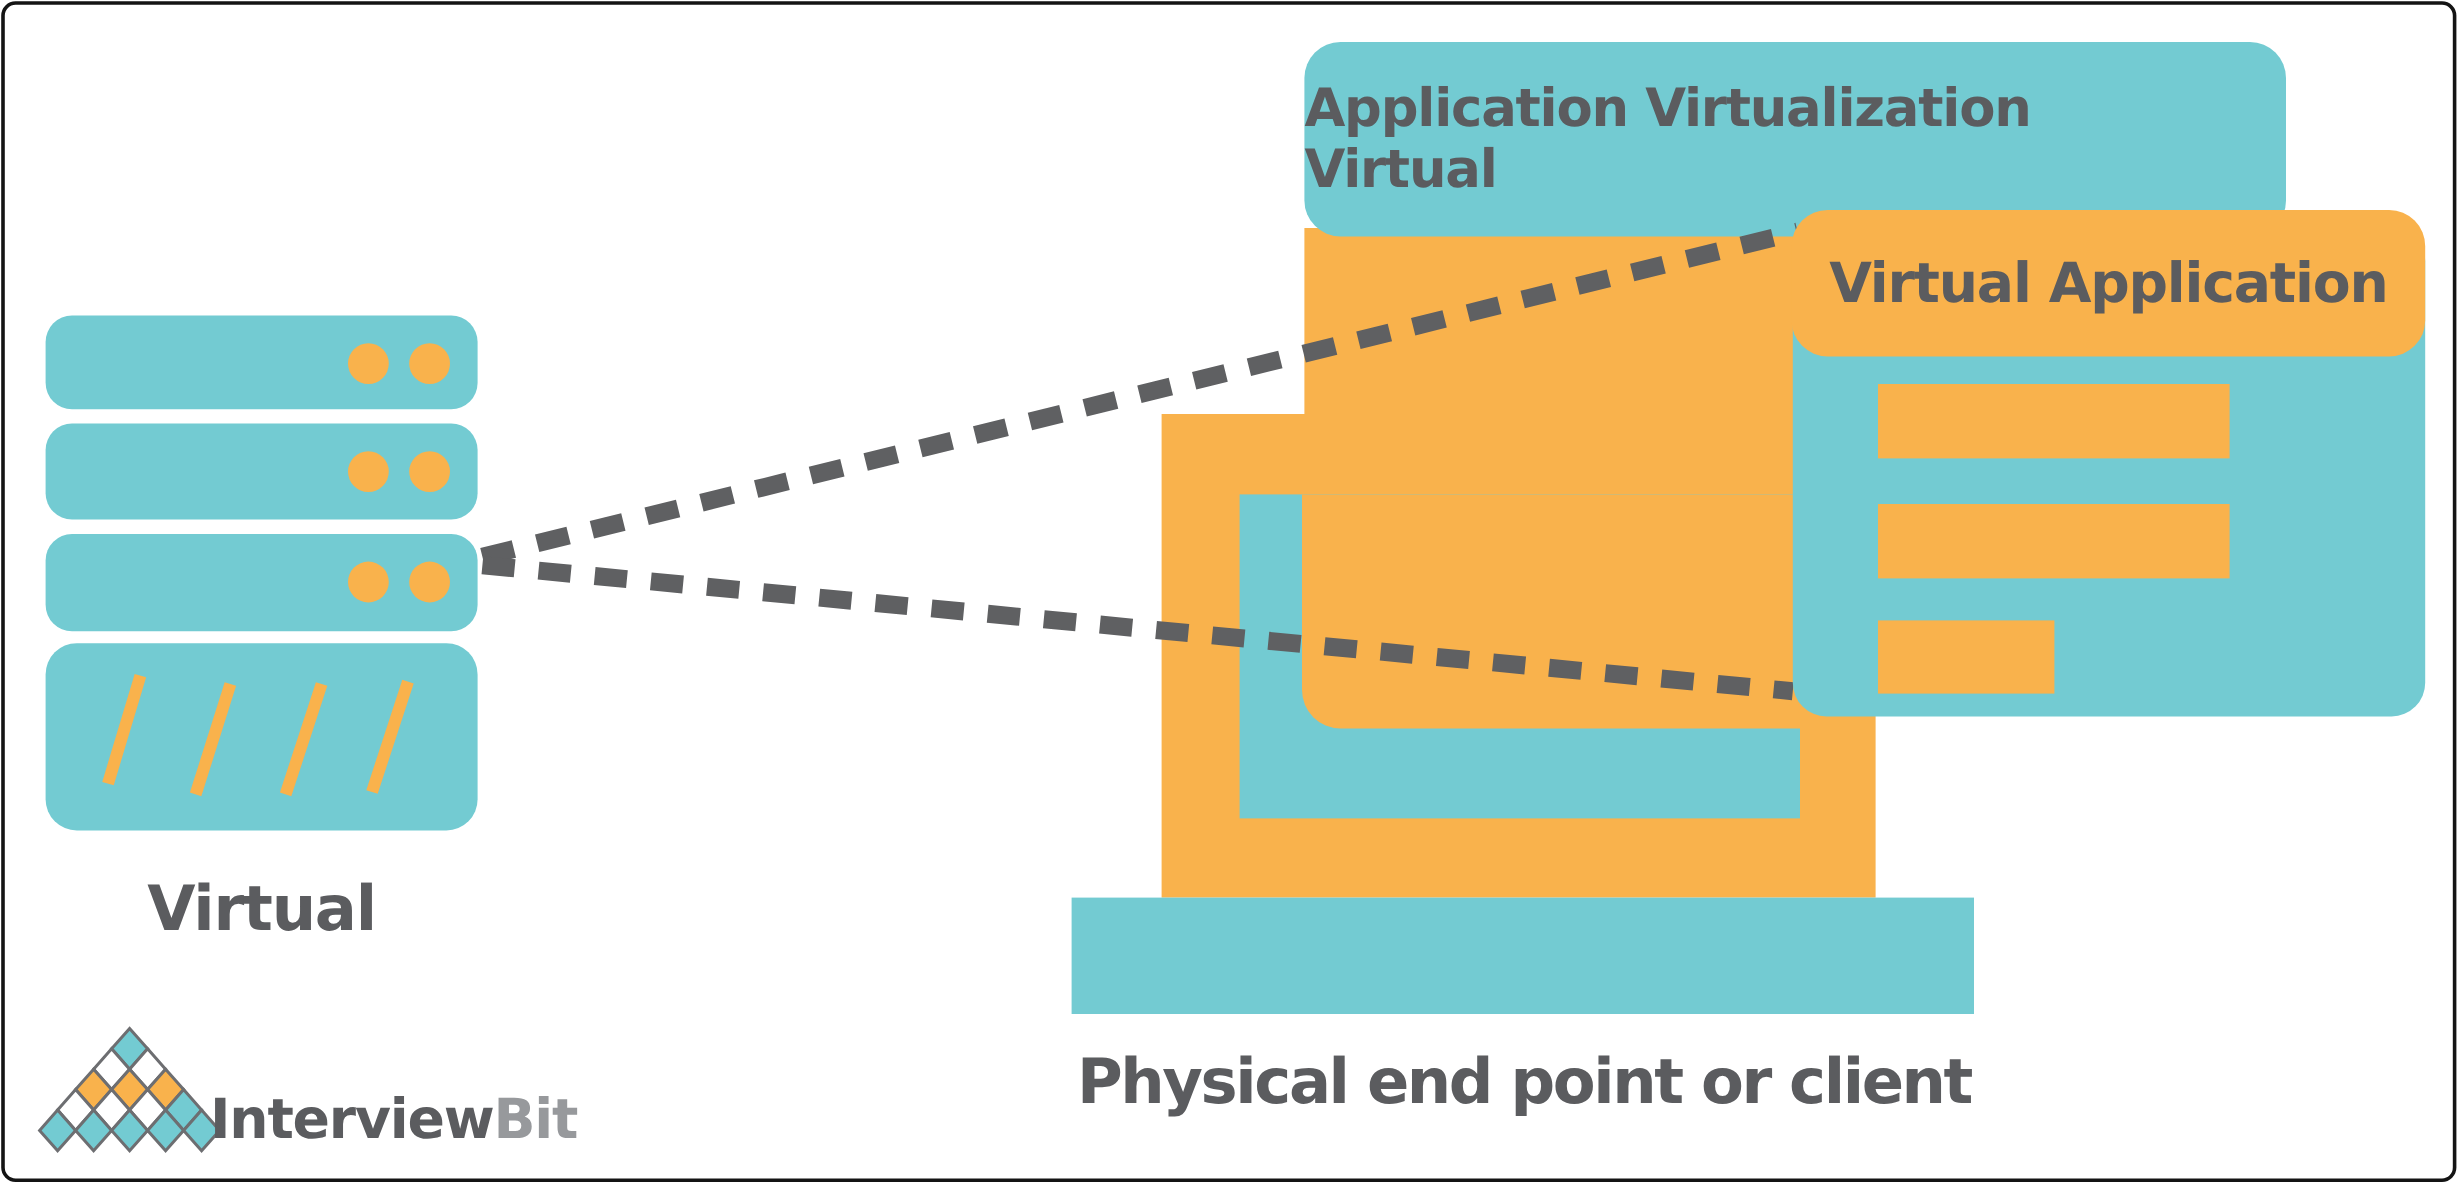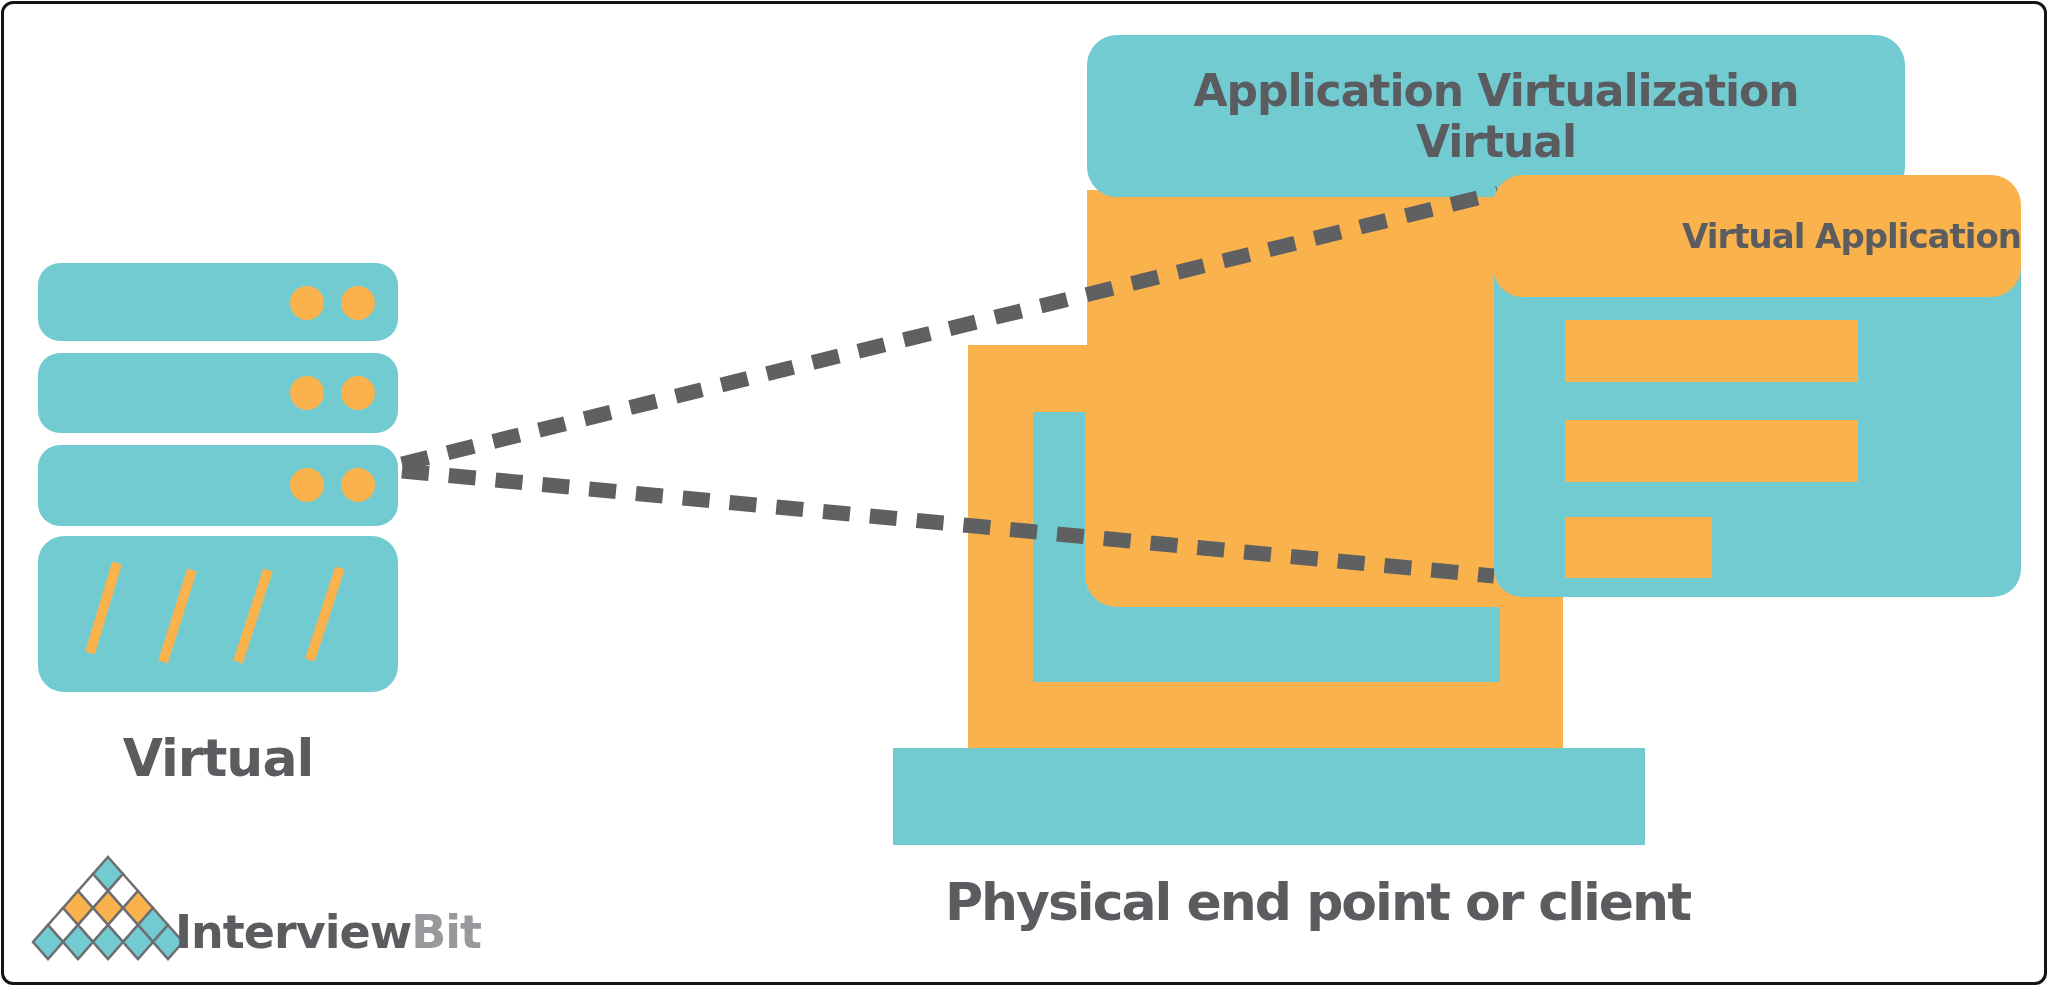--- a/index.html
+++ b/index.html
@@ -21,39 +21,39 @@
   .led{position:absolute;width:34px;height:34px;border-radius:50%;background:var(--orange);top:23px;}
   .led.a{left:252px;} .led.b{left:303px;}
   .server-label{
     position:absolute;left:38px;top:728px;width:360px;text-align:center;
     font-size:52px;font-weight:bold;letter-spacing:-1px;color:var(--text-gray);
   }
   
   .client-box{
     position:absolute;left:1087px;top:35px;width:818px;height:162px;
     background:var(--teal);border-radius:30px;z-index:20;
-    display:flex;flex-direction:column;align-items:center;justify-content:center;
+    display:flex;flex-direction:column;align-items:flex-start;justify-content:center;
     color:var(--text-gray);font-weight:bold;font-size:44px;letter-spacing:-1px;line-height:51px;
     text-align:center;
   }
   .monitor-upper{position:absolute;left:1087px;top:190px;width:476px;height:160px;background:var(--orange);z-index:10;}
   .monitor-body{position:absolute;left:968px;top:345px;width:595px;height:403px;background:var(--orange);z-index:11;}
   .monitor-screen{position:absolute;left:1033px;top:412px;width:467px;height:270px;background:var(--teal);z-index:12;}
   .monitor-screen-inner{position:absolute;left:1085px;top:412px;width:415px;height:195px;background:var(--orange);border-bottom-left-radius:32px;z-index:13;}
   .monitor-stand{position:absolute;left:893px;top:748px;width:752px;height:97px;background:var(--teal);z-index:14;}
   .va-panel{position:absolute;left:1494px;top:190px;width:527px;height:407px;background:var(--teal);border-radius:28px;z-index:40;}
   .va-label{
     position:absolute;left:1493px;top:175px;width:528px;height:122px;background:var(--orange);
-    border-radius:30px;z-index:41;display:flex;align-items:center;justify-content:flex-end;
-    color:var(--text-gray);font-weight:bold;font-size:34px;letter-spacing:-1px;
+    border-radius:30px;z-index:41;display:flex;align-items:center;justify-content:center;
+    color:var(--text-gray);font-weight:bold;font-size:46px;letter-spacing:-1px;
   }
   .app-bar{position:absolute;background:var(--orange);z-index:42;left:1565px;width:293px;height:62px;}
   .bar1{top:320px;} .bar2{top:420px;} .bar3{top:517px;width:147px;height:61px;}
   .endpoint-label{
-    position:absolute;left:850px;top:872px;width:840px;text-align:right;
+    position:absolute;left:850px;top:872px;width:840px;text-align:center;
     font-size:52px;font-weight:bold;letter-spacing:-2px;color:var(--text-gray);
   }
   
   .overlay{position:absolute;left:0;top:0;z-index:30;pointer-events:none;}
   .dash{stroke:var(--dash-gray);stroke-width:15;fill:none;stroke-dasharray:27 20;}
   .slash{stroke:var(--orange);stroke-width:10;fill:none;}
   
   .logo{position:absolute;left:30px;top:850px;width:480px;height:120px;z-index:15;}
   .logo svg{position:absolute;left:0;top:0;}
   .d-teal{fill:var(--teal);stroke:var(--logo-outline);stroke-width:2.5;}

